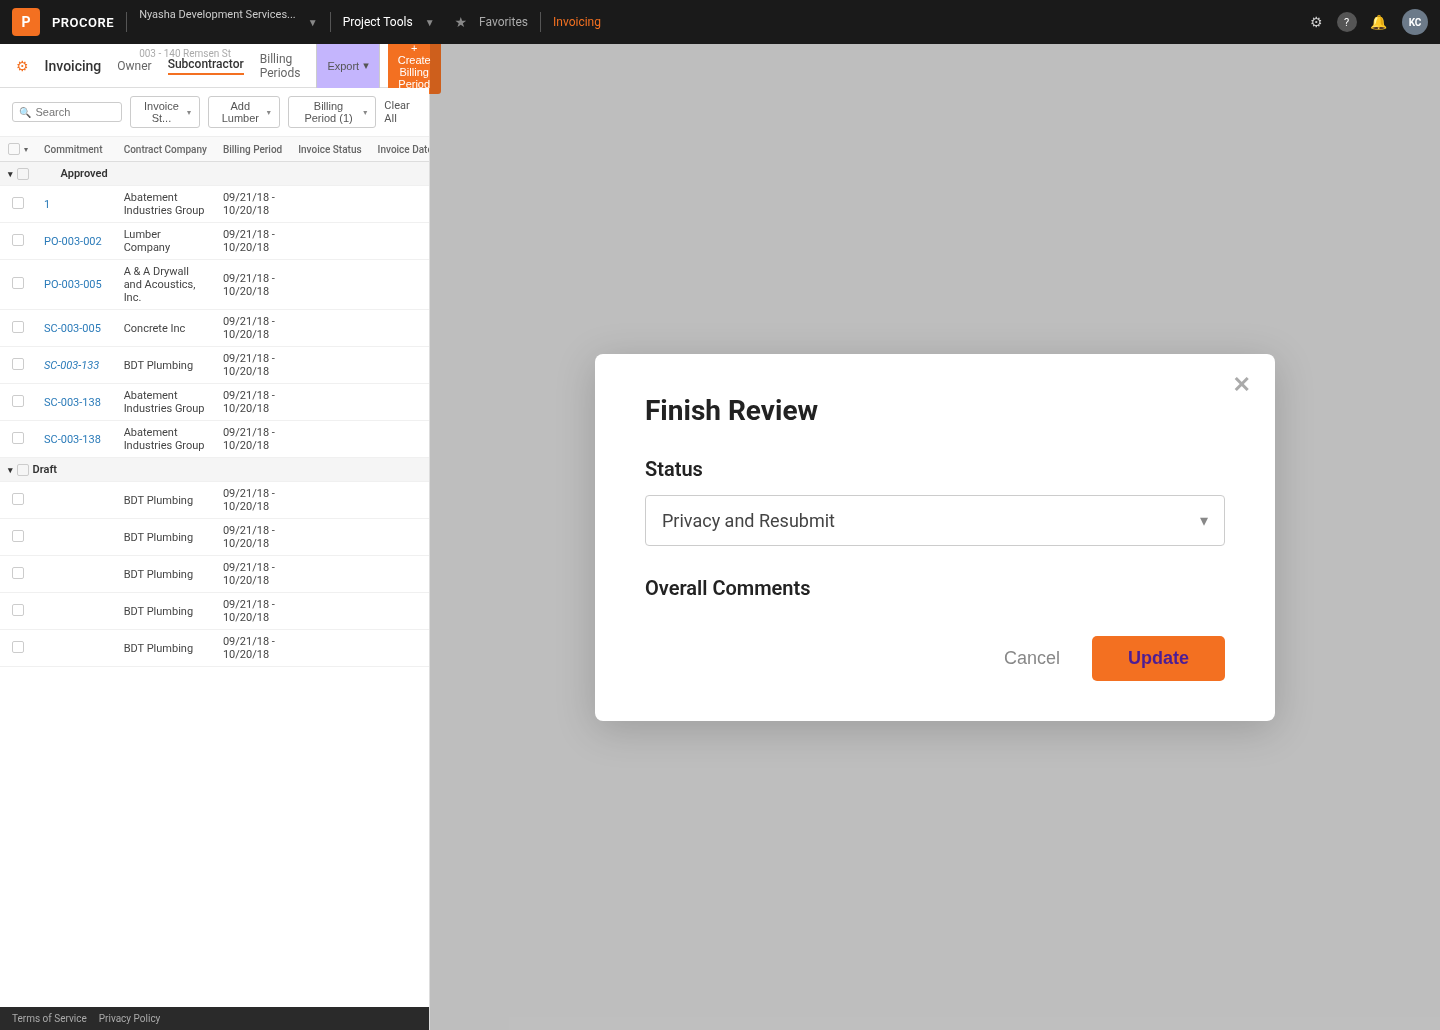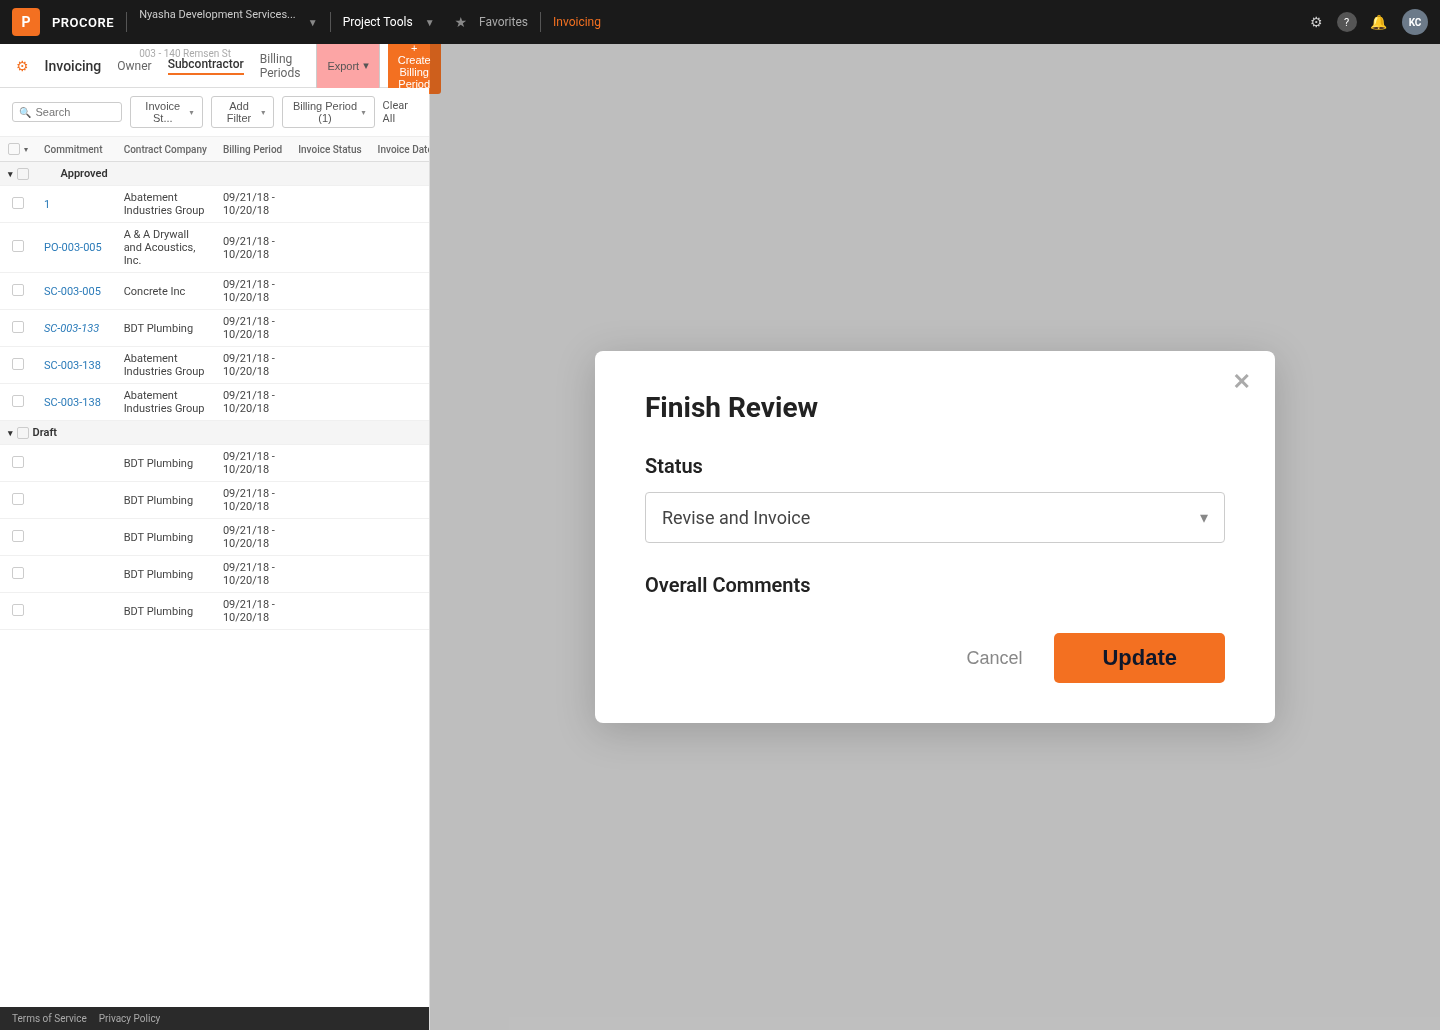--- a/index.html
+++ b/index.html
@@ -146,21 +146,21 @@
       border-bottom: 2px solid #f37021;
       padding-bottom: 2px;
       font-weight: 500;
     }
     .sub-nav-right {
       margin-left: auto;
       display: flex;
       gap: 8px;
     }
     .btn-export {
-      background: #fca5a5;
+      background: #c4b5fd;
       border: 1px solid #ccc;
       border-radius: 3px;
       padding: 4px 10px;
       font-size: 11px;
       color: #555;
       cursor: pointer;
       display: flex;
       align-items: center;
       gap: 4px;
     }
@@ -348,26 +348,26 @@
     .btn-cancel {
       background: none;
       border: none;
       color: #888;
       font-size: 18px;
       cursor: pointer;
       padding: 10px 16px;
     }
     .btn-update {
       background: #f37021;
-      color: #0f172a;
+      color: #4c1d95;
       border: none;
       border-radius: 5px;
-      font-size: 22px;
+      font-size: 18px;
       font-weight: 600;
-      padding: 12px 48px;
+      padding: 12px 36px;
       cursor: pointer;
     }
 
     
     .check-group {
       display: flex;
       align-items: center;
       gap: 4px;
     }
     .mini-arrow { font-size: 8px; color: #666; }
@@ -423,21 +423,21 @@
     <div class="filters-bar">
       <div class="search-box">
         <span class="search-icon">🔍</span>
         <input class="search-input" type="text" placeholder="Search" style="">
       </div>
       <button class="filter-btn">
         <span>Invoice St...</span>
           <span class="filter-arrow">▾</span>
       </button>
       <button class="filter-btn">
-        <span>Add Filter</span>
+        <span>Add Lumber</span>
           <span class="filter-arrow">▾</span>
       </button>
       <button class="filter-btn">
         <span>Billing Period (1)</span>
           <span class="filter-arrow">▾</span>
       </button>
       <span class="clear-btn">Clear All</span>
     </div>
 
     <div class="table-wrap">
@@ -474,20 +474,29 @@
         <td style="padding-left:12px;"><div class="cb"></div></td>
         <td style="color:#2b7bb9;cursor:pointer;">1</td>
         <td style="color:#444;">Abatement Industries Group</td>
         <td style="color:#444;">09/21/18 - 10/20/18</td>
         <td></td>
         <td></td>
 
       </tr>
             <tr>
         <td style="padding-left:12px;"><div class="cb"></div></td>
+        <td style="color:#2b7bb9;cursor:pointer;">PO-003-002</td>
+        <td style="color:#444;">Lumber Company</td>
+        <td style="color:#444;">09/21/18 - 10/20/18</td>
+        <td></td>
+        <td></td>
+
+      </tr>
+            <tr>
+        <td style="padding-left:12px;"><div class="cb"></div></td>
         <td style="color:#2b7bb9;cursor:pointer;">PO-003-005</td>
         <td style="color:#444;">A &amp; A Drywall and Acoustics, Inc.</td>
         <td style="color:#444;">09/21/18 - 10/20/18</td>
         <td></td>
         <td></td>
 
       </tr>
             <tr>
         <td style="padding-left:12px;"><div class="cb"></div></td>
         <td style="color:#2b7bb9;cursor:pointer;">SC-003-005</td>
@@ -597,21 +606,21 @@
 
         
         <span class="modal-close">✕</span>
 
         
         <div class="modal-title">Finish Review</div>
 
         
         <div class="modal-section-label">Status</div>
         <div class="status-dropdown">
-          <span class="status-value">Revise and Invoice</span>
+          <span class="status-value">Privacy and Resubmit</span>
           <span class="status-arrow">▾</span>
         </div>
 
         
         <div class="modal-section-label">Overall Comments</div>
 
         
         <div class="modal-actions">
           <button class="btn-cancel">Cancel</button>
           <button class="btn-update">Update</button>

